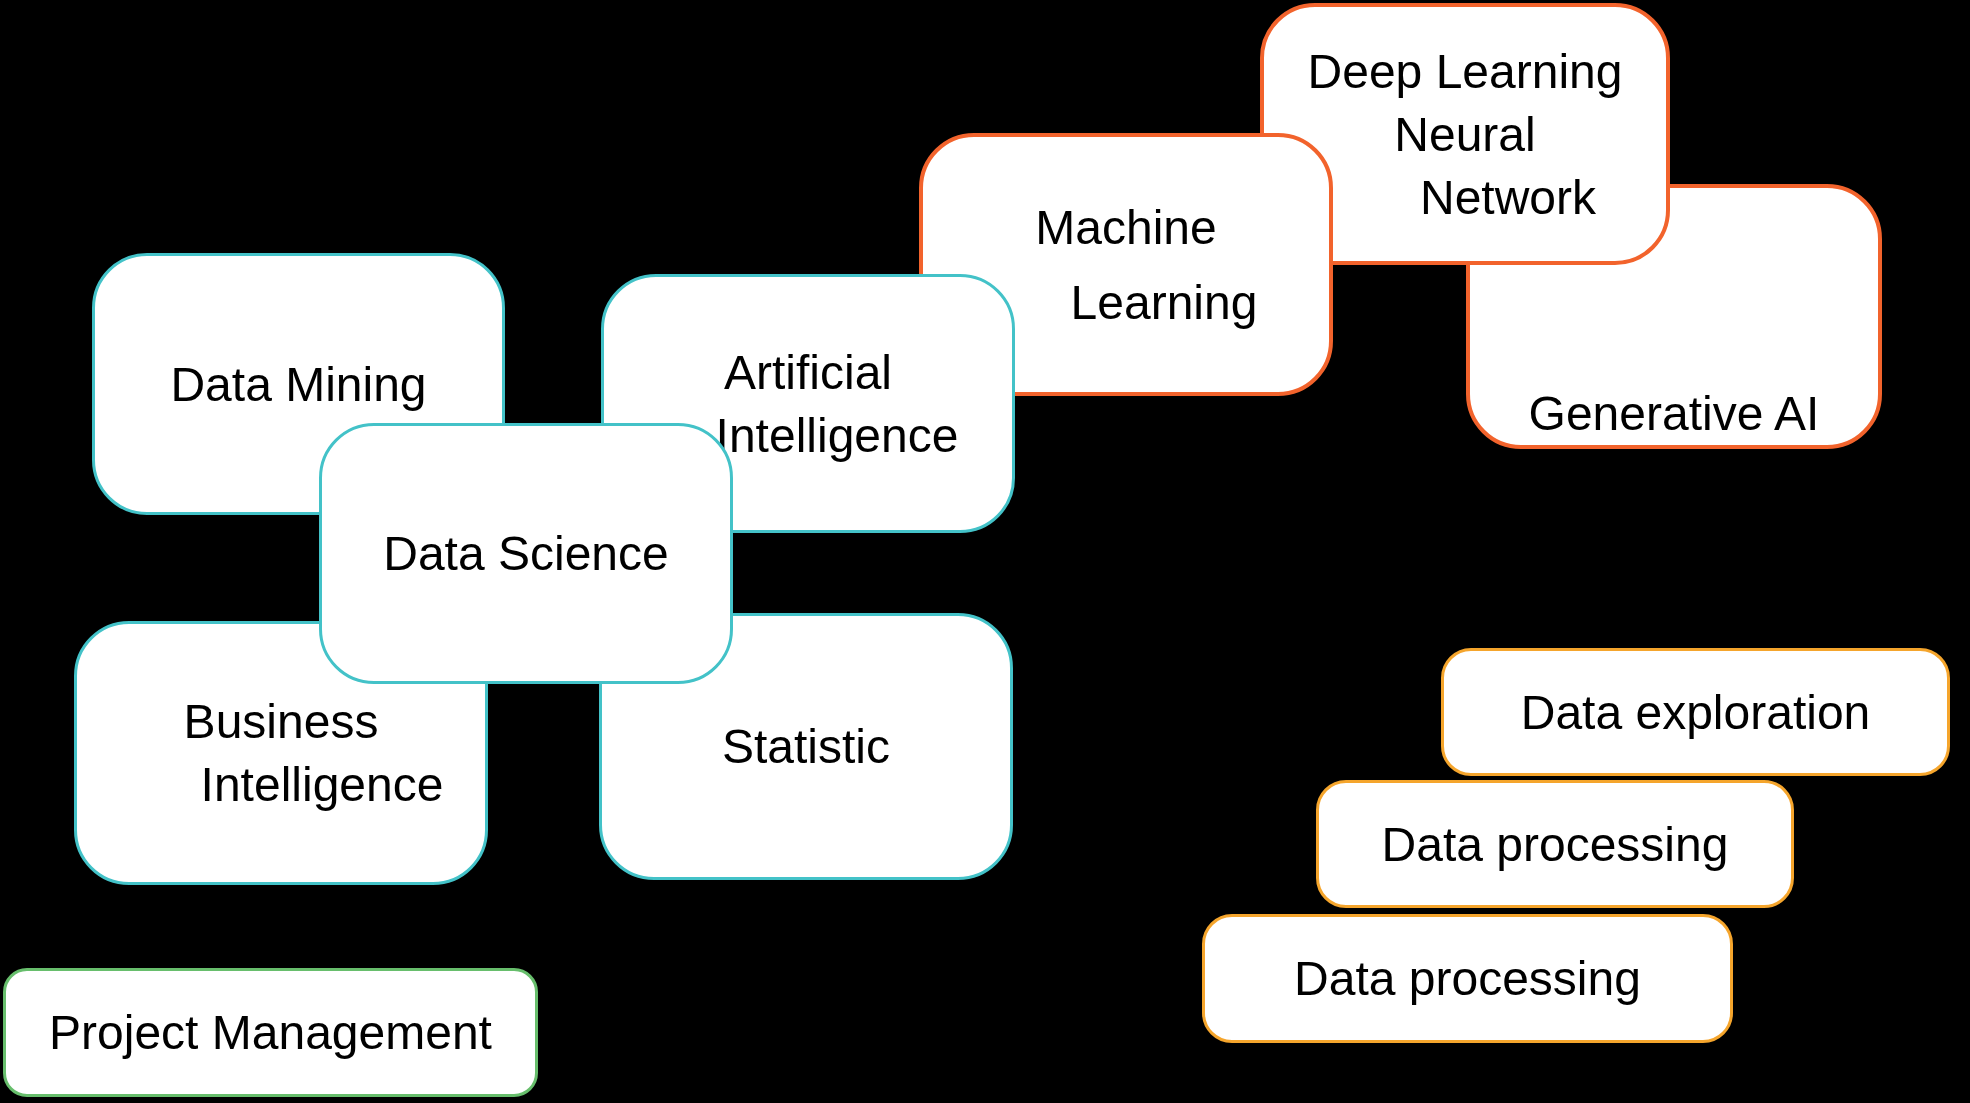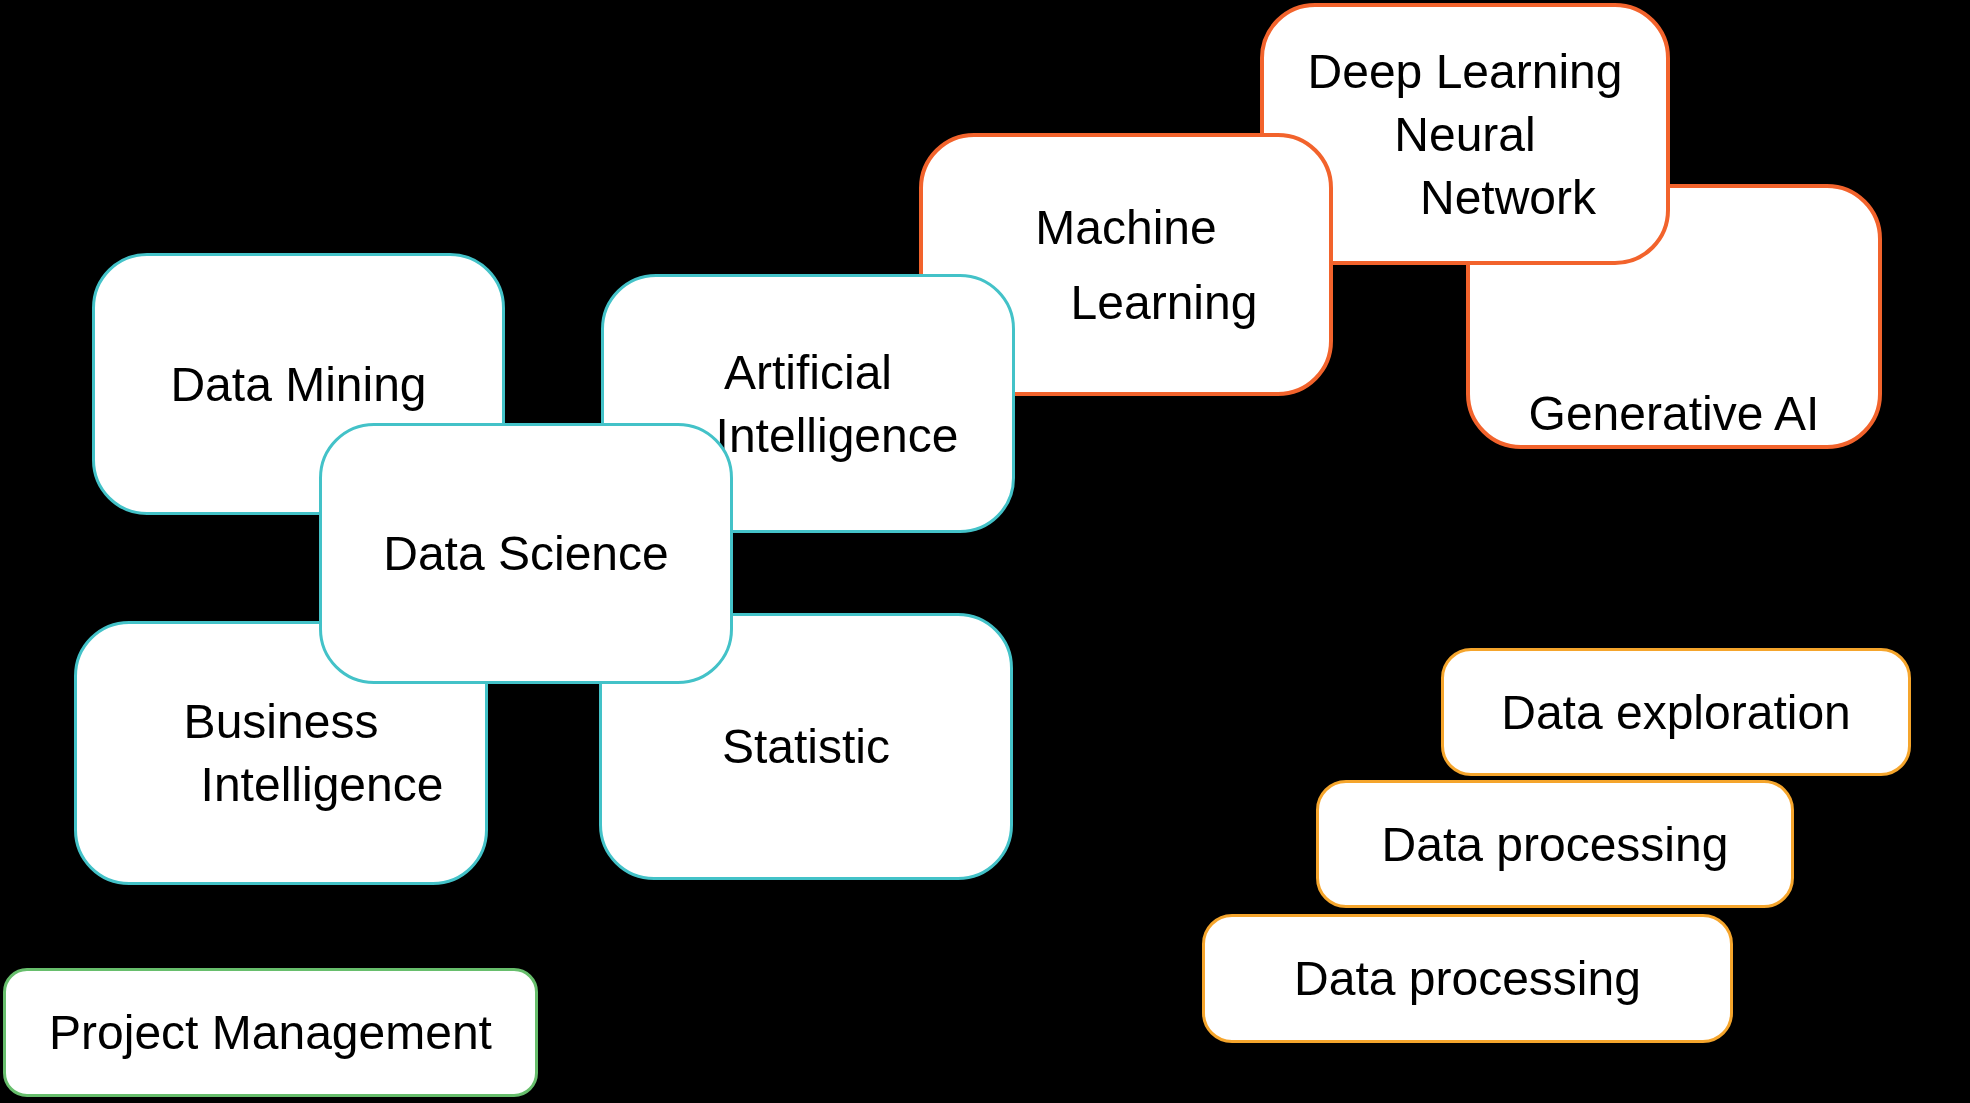--- a/index.html
+++ b/index.html
@@ -53,21 +53,21 @@
   .n-ai   { left: 601px; top: 252px; width: 414px; height: 259px; z-index: 24; margin-top: 22px; }
   .n-bi   { left:  74px; top: 621px; width: 414px; height: 264px; z-index: 10; }
   .n-st   { left: 599px; top: 613px; width: 414px; height: 267px; z-index: 10; }
 
   
   .n-ml   { left:  919px; top: 133px; width: 414px; height: 263px; z-index: 23; gap: 12px; }
   .n-dl   { left: 1260px; top:   3px; width: 410px; height: 262px; z-index: 22; }
   .n-ga   { left: 1466px; top: 184px; width: 416px; height: 265px; z-index: 21; justify-content: flex-end; }
 
   
-  .n-de   { left: 1441px; top: 648px; width: 470px; height: 128px; z-index: 1; }
+  .n-de   { left: 1441px; top: 648px; width: 509px; height: 128px; z-index: 1; }
   .n-dp   { left: 1316px; top: 780px; width: 478px; height: 128px; z-index: 2; }
   .n-dsel { left: 1202px; top: 914px; width: 531px; height: 129px; z-index: 3; }
 
   
   .n-pm   { left: 3px; top: 968px; width: 535px; height: 129px; z-index: 5; }
 </style>
 </head>
 <body>
 
 <div class="canvas">

